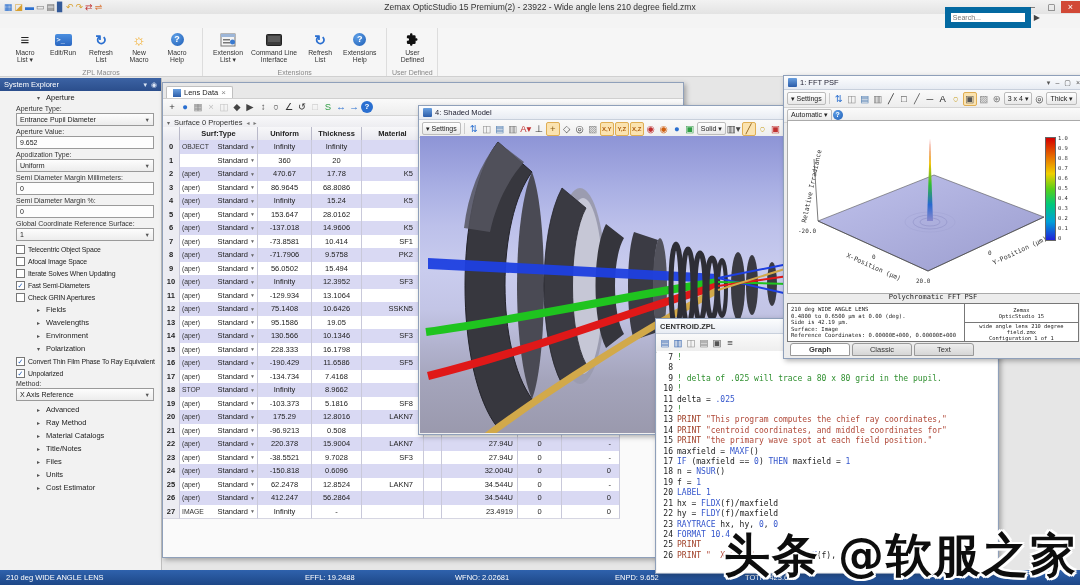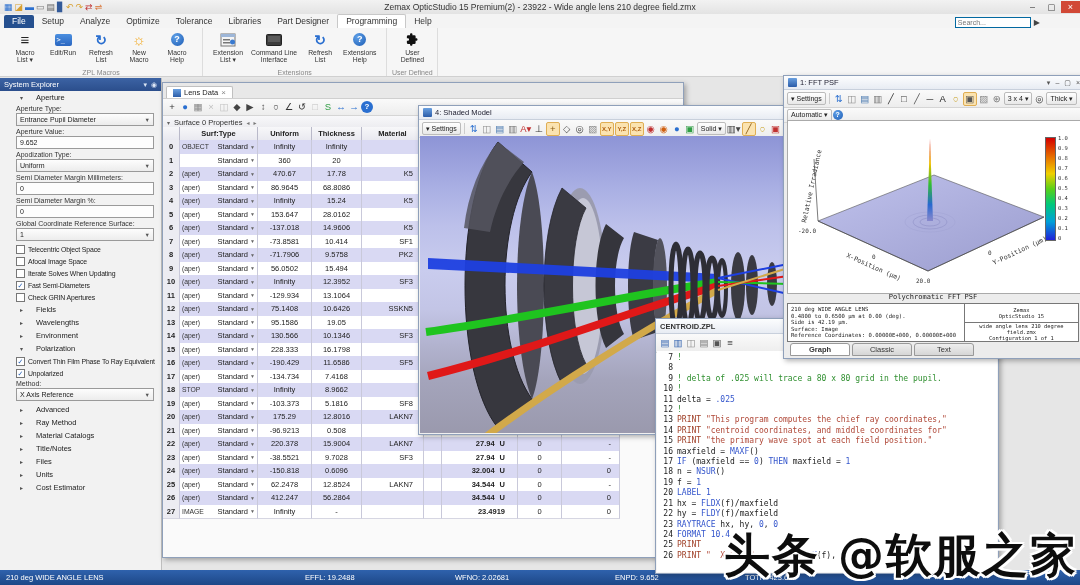--- a/index.html
+++ b/index.html
@@ -14,21 +14,21 @@
   #win-ctrls{margin-left:auto;display:flex;z-index:2;}
   #win-ctrls .wbtn{width:19px;height:12px;display:flex;align-items:center;justify-content:center;
                    font-size:9px;color:#444;}
   #win-ctrls .wbtn.close{background:#d14836;color:#fff;}
   #menubar{position:absolute;left:0;top:14px;width:1080px;height:14px;background:#f4f4f4;
            display:flex;align-items:flex-end;font-size:8.5px;border-bottom:1px solid #dcdcdc;}
   .mtab{padding:1px 8px 2px;color:#333;}
   .mtab.file{background:#25508f;color:#fff;border-radius:2px 2px 0 0;margin-left:4px;}
   .mtab.active{background:#fff;border:1px solid #c8c8c8;border-bottom:none;border-radius:2px 2px 0 0;}
   #searchwrap{margin-left:auto;display:flex;align-items:center;gap:3px;padding-right:40px;}
-  #searchwrap input{width:70px;height:9px;font-size:7px;border:1px solid #0369a1;padding:0 2px;
+  #searchwrap input{width:70px;height:9px;font-size:7px;border:6px solid #0369a1;padding:0 2px;
                     font-family:"Liberation Sans",sans-serif;}
   #search-go{color:#444;font-size:8px;}
   #ribbon{position:absolute;left:0;top:28px;width:1080px;height:48px;background:#f6f6f6;border-bottom:1px solid #d0d0d0;display:flex;}
   .rgroup{position:relative;display:flex;align-items:flex-start;padding:2px 6px 10px;border-right:1px solid #ddd;}
   .rgname{position:absolute;left:0;right:0;bottom:0;text-align:center;font-size:7px;color:#888;}
   .rbtn{display:flex;flex-direction:column;align-items:center;justify-content:flex-start;
         min-width:30px;padding:1px 3px;margin:0 1px;}
   .rbtn .ric{height:17px;display:flex;align-items:center;justify-content:center;}
   .rbtn .rlabel{font-size:6.8px;line-height:7.2px;text-align:center;color:#333;white-space:pre-line;margin-top:1px;}
   .ic-term{display:inline-block;background:linear-gradient(#4b8fe0,#2a66c0);color:#fff;font-family:"DejaVu Sans Mono",monospace;
@@ -38,21 +38,21 @@
   
   #statusbar{position:absolute;left:0;top:570px;width:1080px;height:15px;
              background:linear-gradient(#2f62ad,#1d4787);color:#fff;font-size:7.5px;}
   #statusbar span{position:absolute;top:3px;white-space:nowrap;}
   
   #sidebar{position:absolute;left:0;top:78px;width:161px;height:492px;background:#f2f2f2;
            border-right:1px solid #bfbfbf;font-size:7.5px;}
   #se-header{height:13px;background:linear-gradient(#3c63a4,#2b4e8c);color:#fff;display:flex;align-items:center;
              padding:0 4px;font-size:7.5px;}
   #se-header .hic{margin-left:auto;display:flex;gap:4px;font-size:7px;color:#dce6f5;}
-  .se-section{display:flex;align-items:center;gap:10px;height:13px;padding-left:20px;color:#222;}
+  .se-section{display:flex;align-items:center;gap:3px;height:13px;padding-left:20px;color:#222;margin-left:17px;}
   .se-arrow{font-size:6px;color:#555;width:6px;}
   .se-field{padding-left:16px;margin:1px 0 2px;}
   .se-flabel{font-size:7px;color:#333;margin-bottom:1px;}
   .dd,.inp{width:130px;height:11px;border:1px solid #9a9a9a;background:#fdfdfd;display:flex;align-items:center;
            font-size:7px;padding:0 3px;}
   .dd{background:linear-gradient(#fdfdfd,#ececec);}
   .dd .ddv{overflow:hidden;white-space:nowrap;}
   .dd .dda{margin-left:auto;font-size:5.5px;color:#555;}
   .cbrow{display:flex;align-items:center;gap:3px;padding-left:16px;height:12px;}
   .cb{width:7px;height:7px;border:1px solid #777;background:#fff;font-size:7px;line-height:7px;color:#2a62b8;
@@ -88,21 +88,21 @@
   .lrow>div{height:100%;display:flex;align-items:center;justify-content:center;border-right:1px solid #c9c9da;
             border-bottom:1px solid #d6d6e2;overflow:hidden;white-space:nowrap;}
   .lrow.header>div{background:linear-gradient(#f7f7f9,#e9e9f0);font-weight:bold;border-right:1px solid #b9b9c9;color:#222;}
   .lrow.even>div{background:#d9d9f3;}
   .lrow.odd>div{background:#ffffff;}
   .lrow>div.rn{background:#ececf2;font-weight:bold;justify-content:center;}
   .lrow>div.typec{justify-content:flex-start;padding:0 2px;}
   .typec .slbl{font-size:6.8px;color:#333;}
   .typec .stype{margin-left:auto;display:flex;align-items:center;gap:2px;}
   .typec .stype i{font-style:normal;font-size:5px;color:#666;}
-  .lrow>div.semi{justify-content:flex-end;padding-right:12px;gap:5px;font-weight:bold;}
+  .lrow>div.semi{justify-content:flex-end;padding-right:4px;}
   .lrow>div.tcec{justify-content:flex-end;padding-right:8px;}
   .lrow>div.matc{justify-content:flex-end;padding-right:10px;}
   
   #shaded-win{left:418px;top:105px;width:372px;height:328px;z-index:20;}
   #shaded-view{position:absolute;left:1px;right:1px;top:30px;bottom:1px;overflow:hidden;}
   
   #psf-win{left:783px;top:75px;width:300px;height:282px;z-index:40;background:#ececec;}
   #psf-plot{position:absolute;left:3px;top:44px;width:292px;height:172px;background:#fff;border:1px solid #aaa;}
   #psf-colorbar{position:absolute;right:24px;top:16px;width:9px;height:102px;border:1px solid #666;
     background:linear-gradient(#d40000,#e87800 20%,#f0d000 35%,#58d018 50%,#00c87a 65%,#00a0d8 82%,#2020d8 100%);}
@@ -156,31 +156,20 @@
       </div>
     <div id="win-title">Zemax OpticStudio 15 Premium(2) - 23922 - Wide angle lens 210 degree field.zmx</div>
     <div id="win-ctrls">
         <span class="wbtn">–</span>
         <span class="wbtn">▢</span>
         <span class="wbtn close">×</span>
       </div>
   </div>
 
   <div id="menubar">
-    <div id="menu-tabs" style="display:flex;align-items:flex-end;">
-        <div class="mtab file">File</div>
-        <div class="mtab">Setup</div>
-        <div class="mtab">Analyze</div>
-        <div class="mtab">Optimize</div>
-        <div class="mtab">Tolerance</div>
-        <div class="mtab">Libraries</div>
-        <div class="mtab">Part Designer</div>
-        <div class="mtab active">Programming</div>
-        <div class="mtab">Help</div>
-      </div>
     <div id="searchwrap">
       <input id="search-input" placeholder="Search..." style="">
       <span id="search-go">▶</span>
     </div>
   </div>
 
   <div id="ribbon">
       <div class="rgroup">
         <div class="rbtn">
           <div class="ric">

